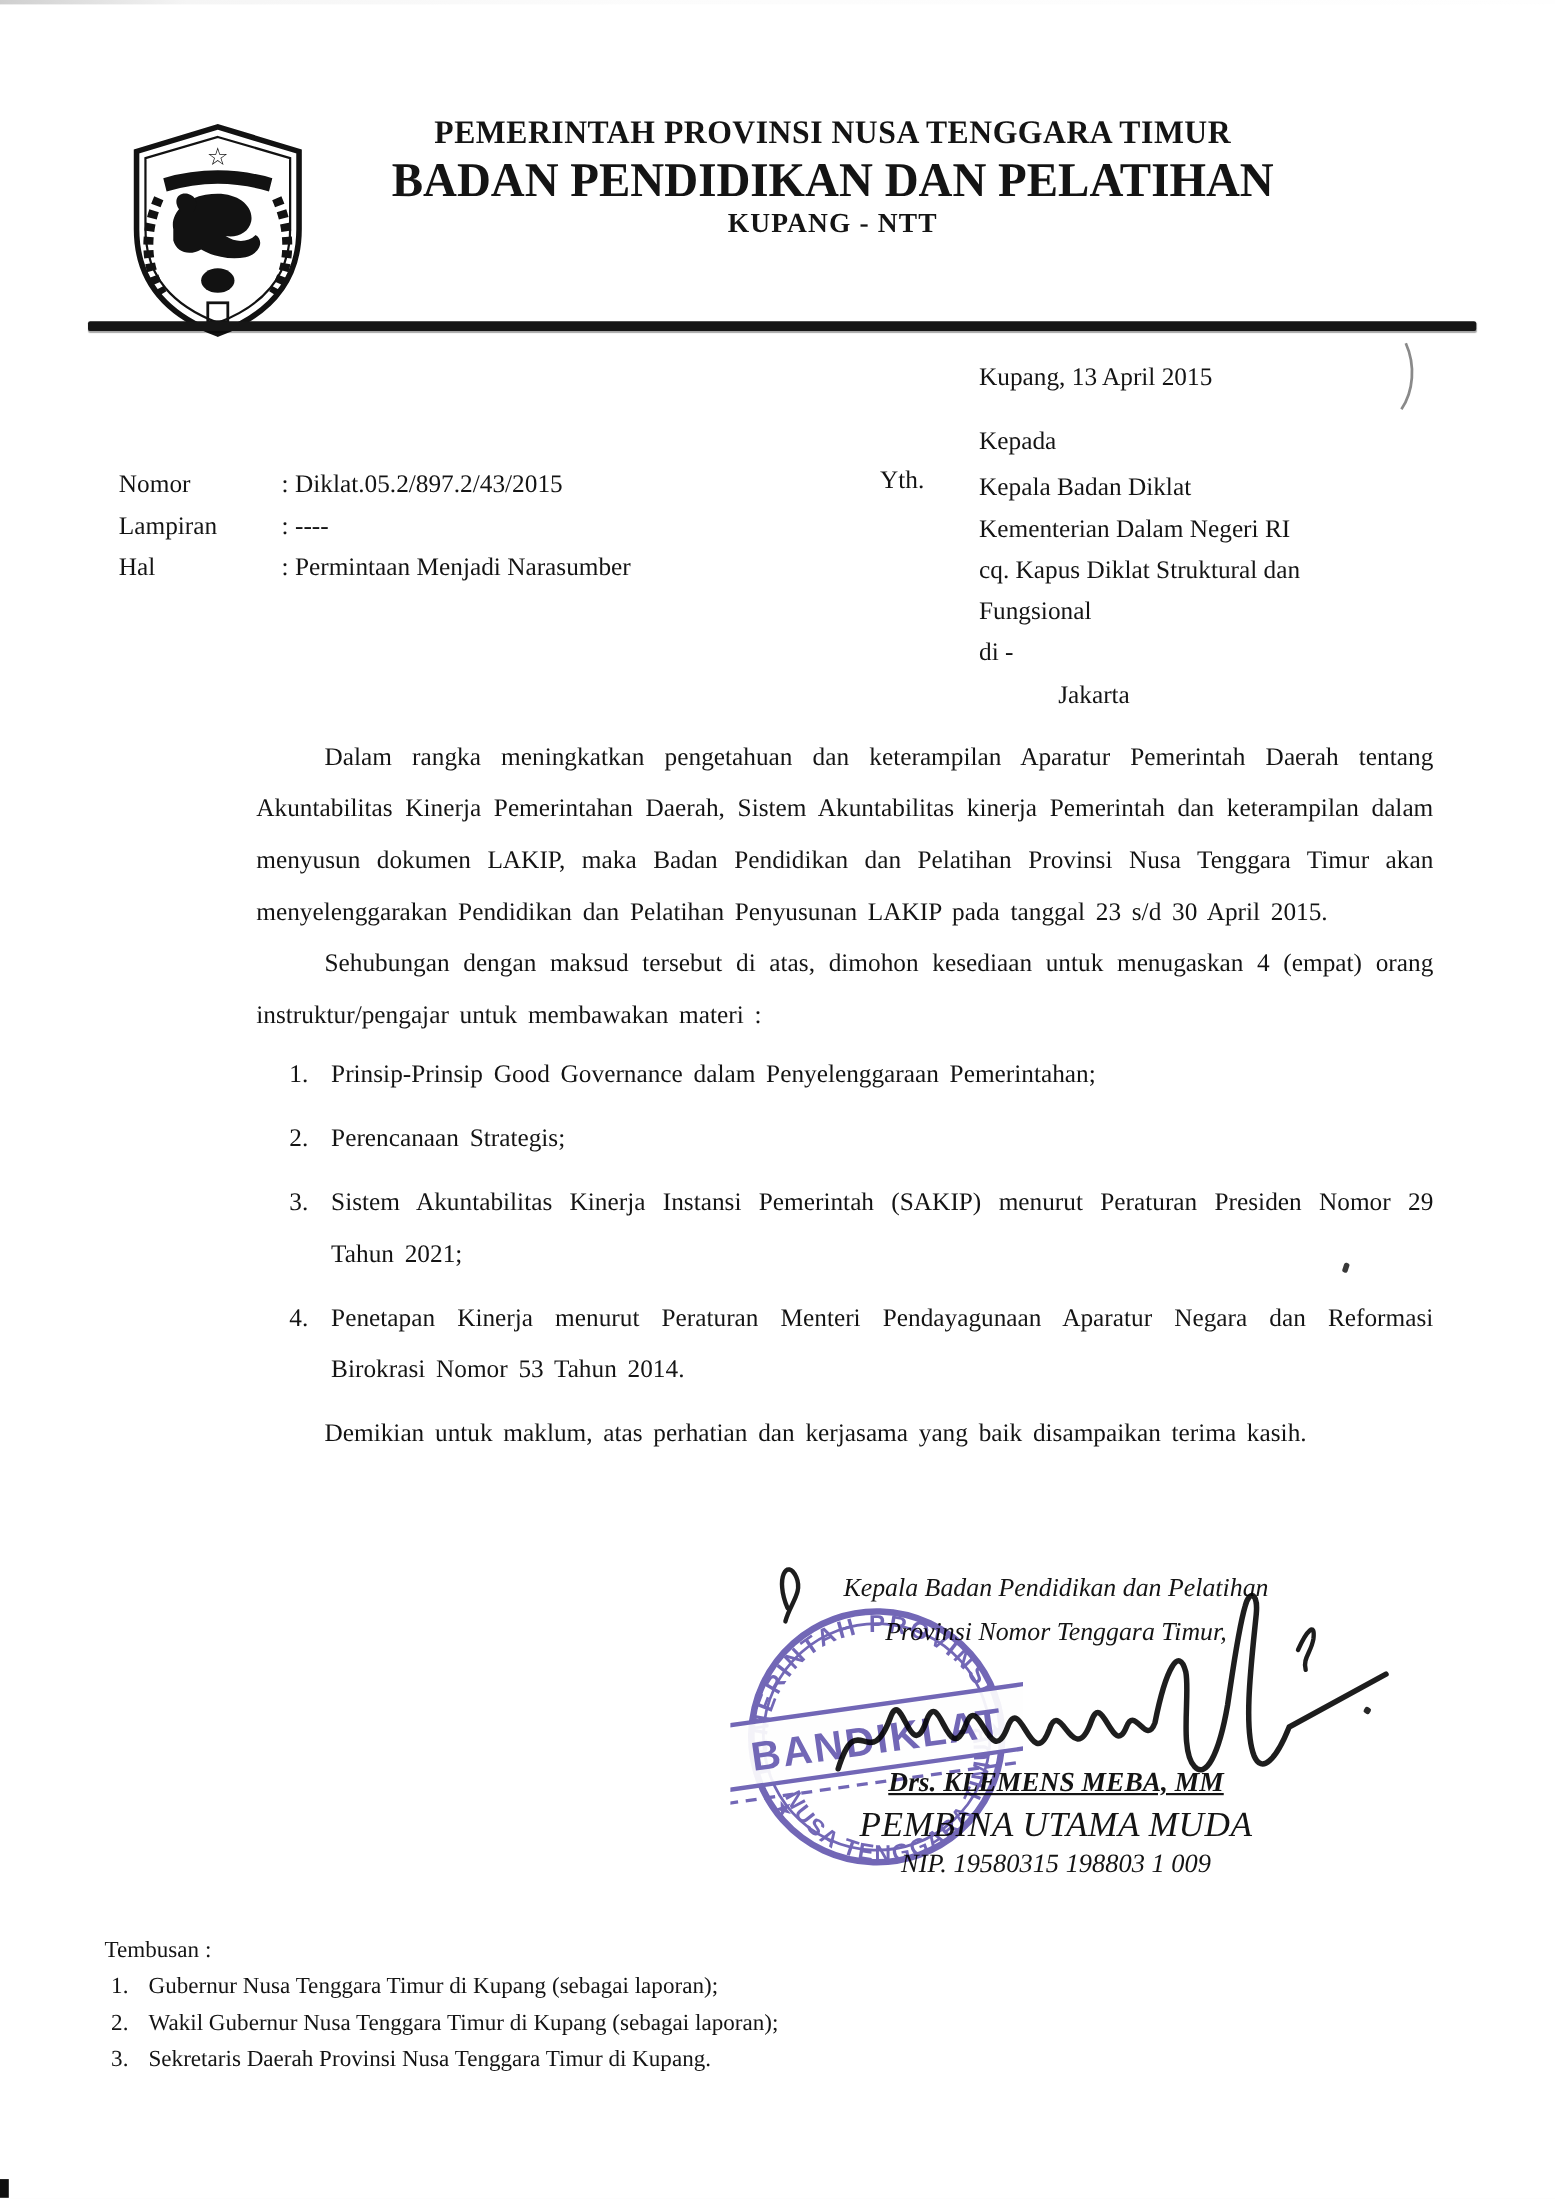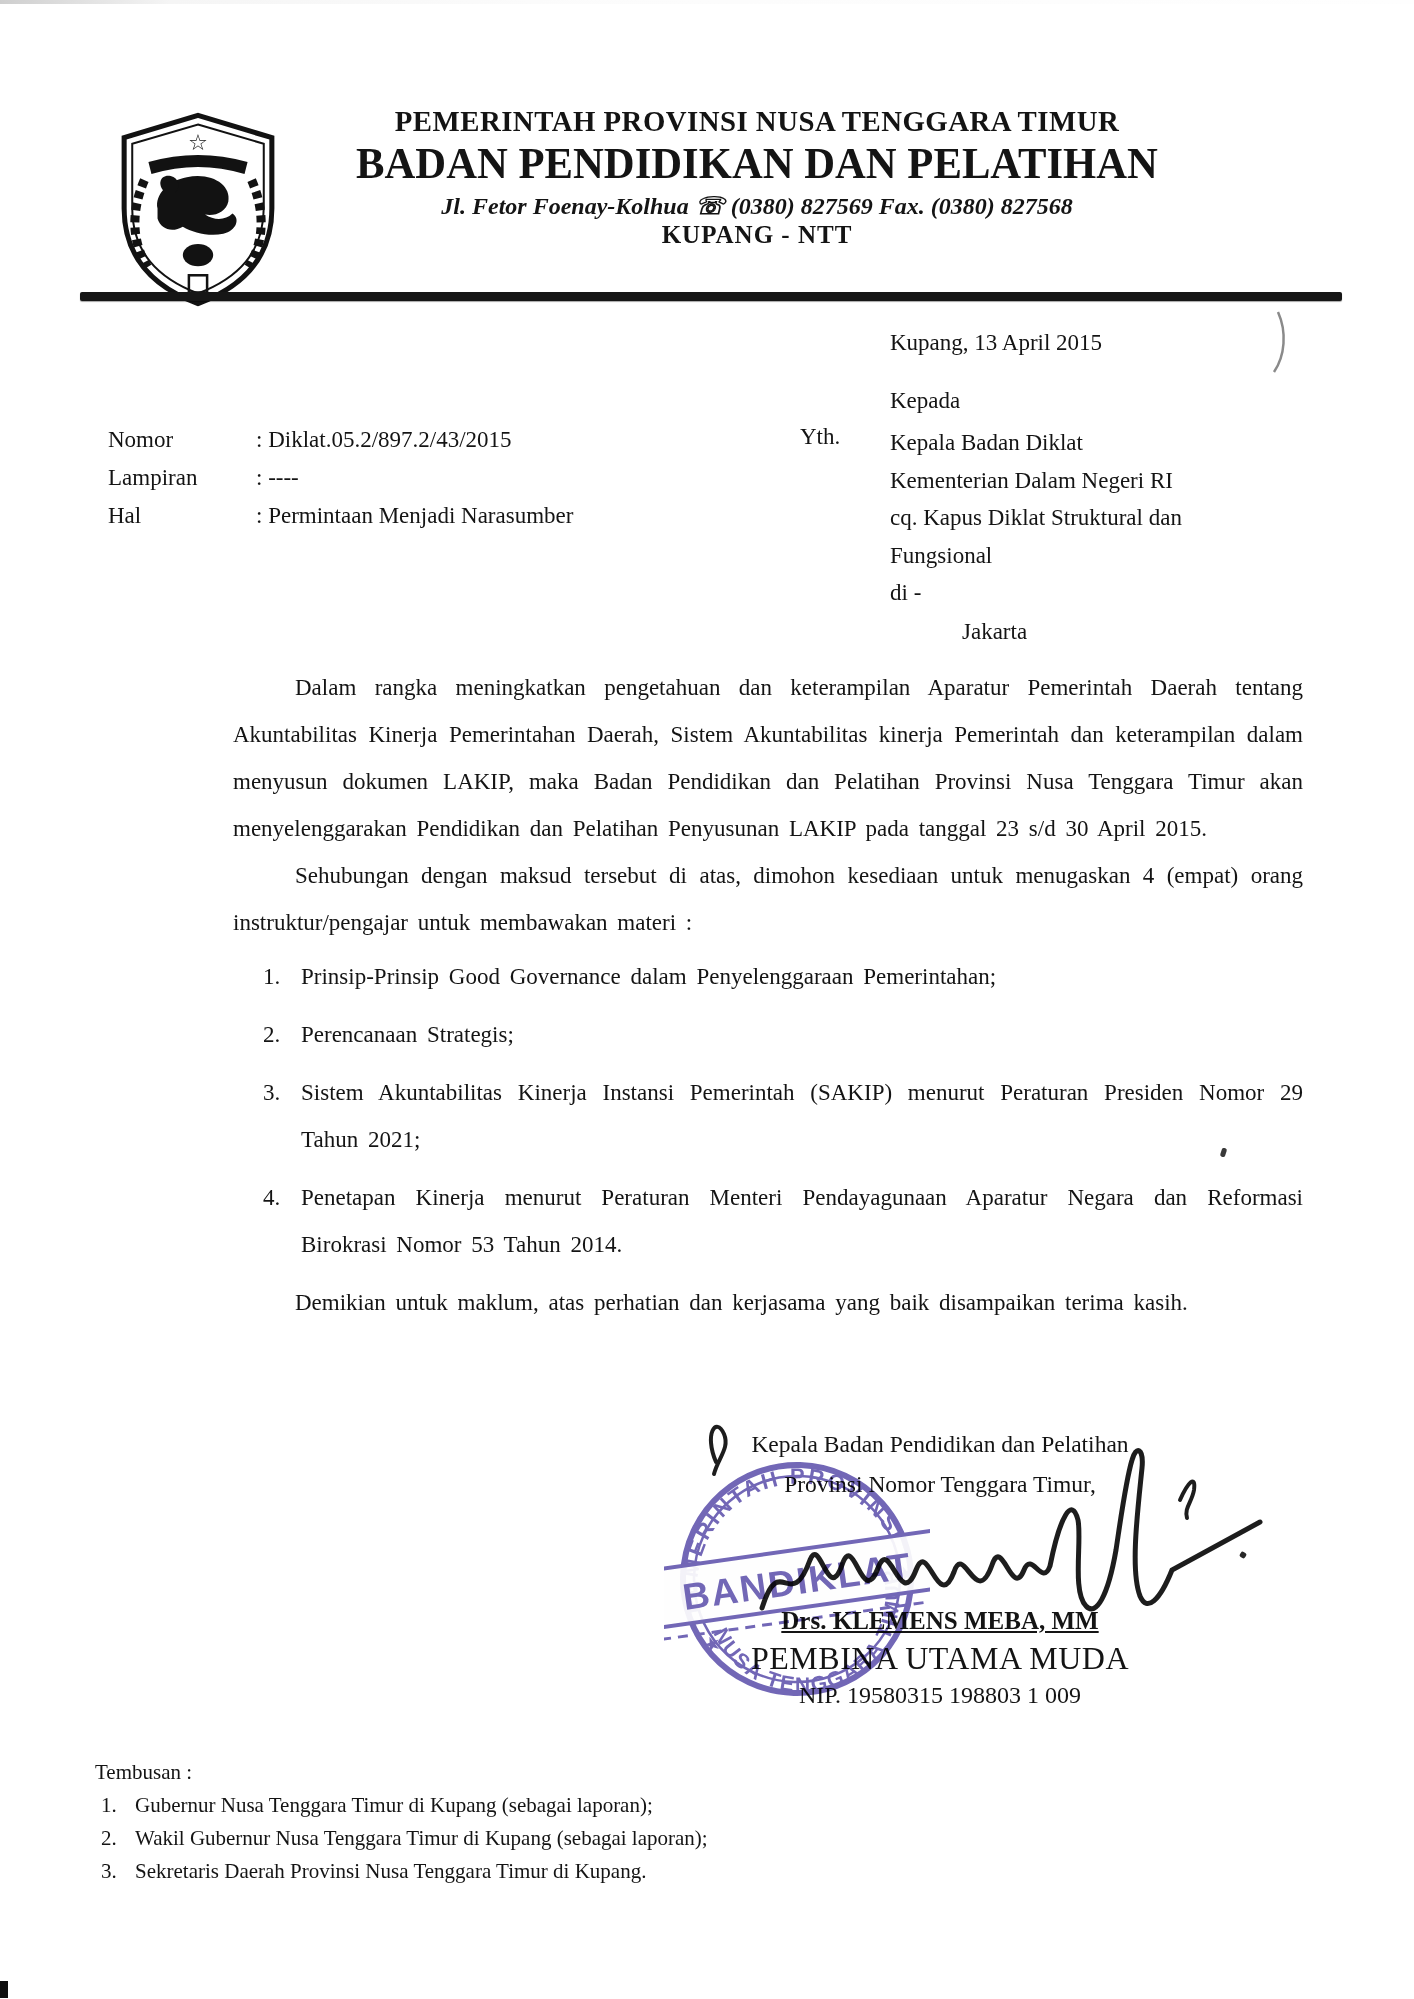--- a/index.html
+++ b/index.html
@@ -28,21 +28,21 @@
   
   .letter-body{position:absolute;left:233px;top:664px;width:1070px;font-size:23px;line-height:47px;text-align:justify;word-spacing:4px;}
   .letter-body p{margin:0;}
   .p-indent{text-indent:62px;}
   .materials{list-style:none;margin:7px 0 0 0;padding:0 0 0 30px;}
   .material{display:flex;margin-bottom:11px;}
   .li-num{flex:0 0 38px;}
   .li-text{flex:1;text-align:justify;}
   .closing{margin-top:3px;}
   
-  .sig-block{position:absolute;left:600px;top:1424px;width:680px;text-align:center;font-size:23.5px;line-height:40px;}
+  .sig-block{position:absolute;left:620px;top:1424px;width:680px;text-align:center;font-size:23.5px;line-height:40px;font-style:italic;}
   .sig-name{font-size:25px;font-weight:bold;text-decoration:underline;margin-top:98px;line-height:38px;}
   .sig-rank{font-size:32px;line-height:37px;letter-spacing:.5px;}
   .sig-nip{font-size:24px;line-height:37px;}
   .stamp{position:absolute;left:664px;top:1446px;width:266px;height:266px;opacity:.85;mix-blend-mode:multiply;}
   .sig-overlay{position:absolute;left:620px;top:1400px;width:700px;height:320px;pointer-events:none;mix-blend-mode:multiply;}
   
   .tembusan{position:absolute;left:95px;top:1756px;font-size:21px;line-height:33px;}
   .cc-row{display:flex;}
   .cc-num{flex:0 0 34px;padding-left:6px;}
   
@@ -68,21 +68,20 @@
     <path d="M138,72 C151,102 151,132 135,158" fill="none" stroke="#141414" stroke-width="9" stroke-dasharray="7,5"></path>
     <path d="M45,100 C42,86 56,72 74,69 C99,64 118,77 115,93 C113,103 102,108 92,106 C101,112 112,112 119,105 C127,110 123,122 110,125 C96,128 80,124 70,118 C60,124 48,121 45,110 Z" fill="#141414"></path>
     <path d="M52,84 C44,76 48,66 58,68 C66,70 68,78 63,84 Z" fill="#141414"></path>
     <ellipse cx="85" cy="146" rx="15" ry="11" fill="#141414"></ellipse>
     <rect x="76" y="166" width="18" height="17" fill="none" stroke="#141414" stroke-width="2.5"></rect>
   </svg>
 
   <div class="lh-text">
     <div class="lh-gov">PEMERINTAH PROVINSI NUSA TENGGARA TIMUR</div>
     <div class="lh-agency">BADAN PENDIDIKAN DAN PELATIHAN</div>
-    <div class="lh-address">Jl. Fetor Foenay-Kolhua ☏ (0380) 827569  Fax. (0380) 827568</div>
     <div class="lh-city">KUPANG - NTT</div>
   </div>
   <div class="rule"></div>
 
   <div class="place-date">Kupang, 13 April 2015</div>
   <div class="kepada">Kepada</div>
 
   <div class="meta-fields">
     <div class="meta-row">
       <span class="meta-label">Nomor</span>

